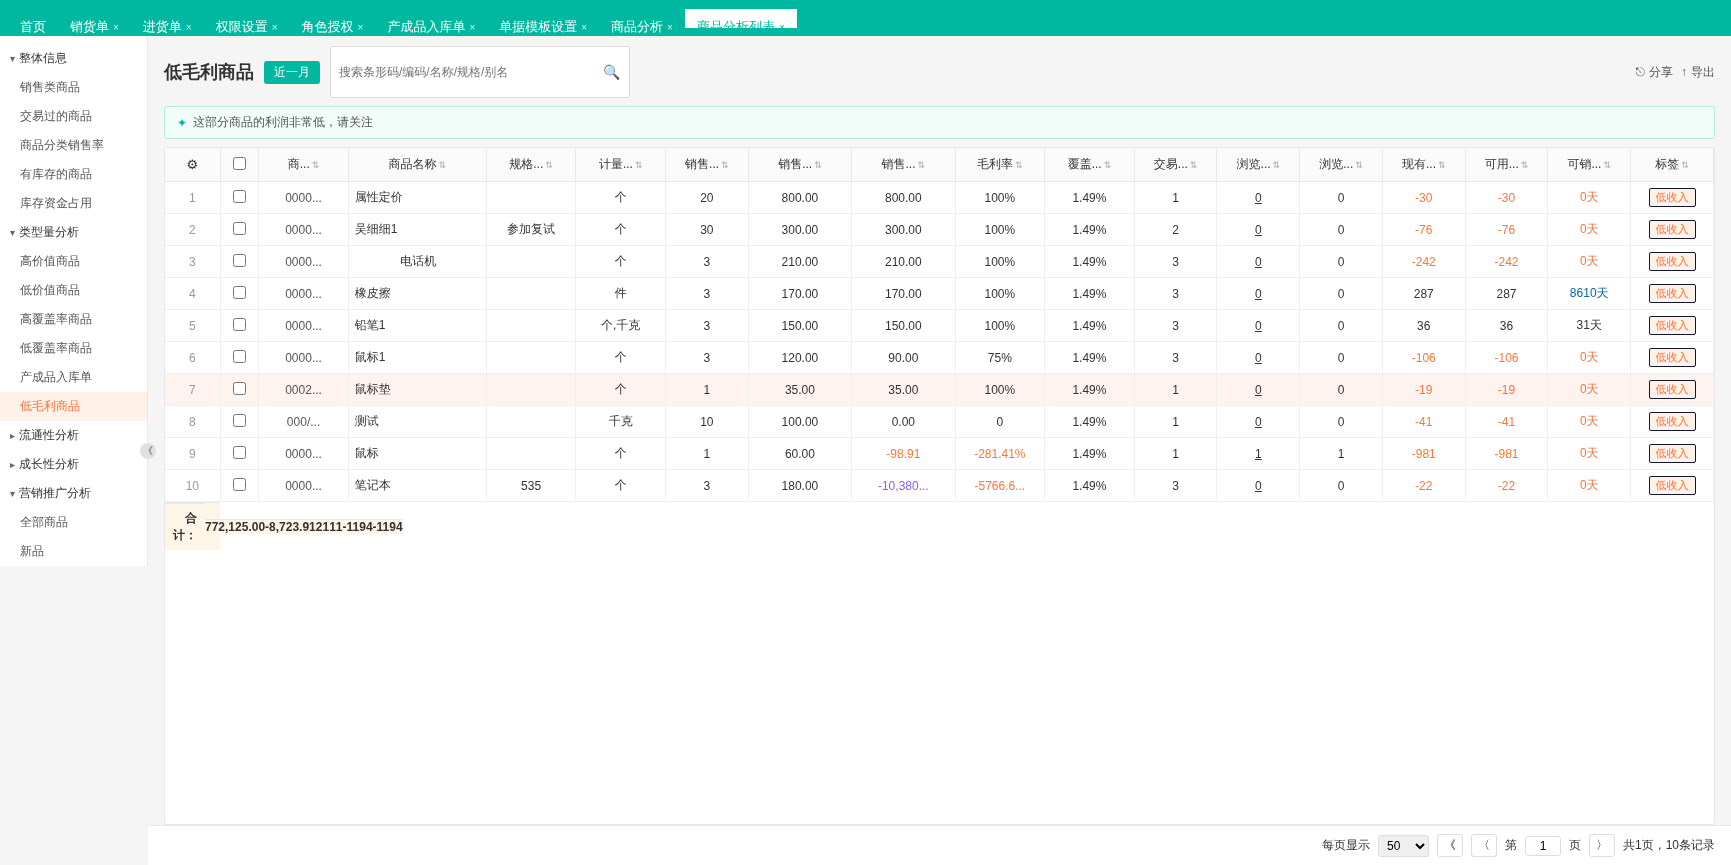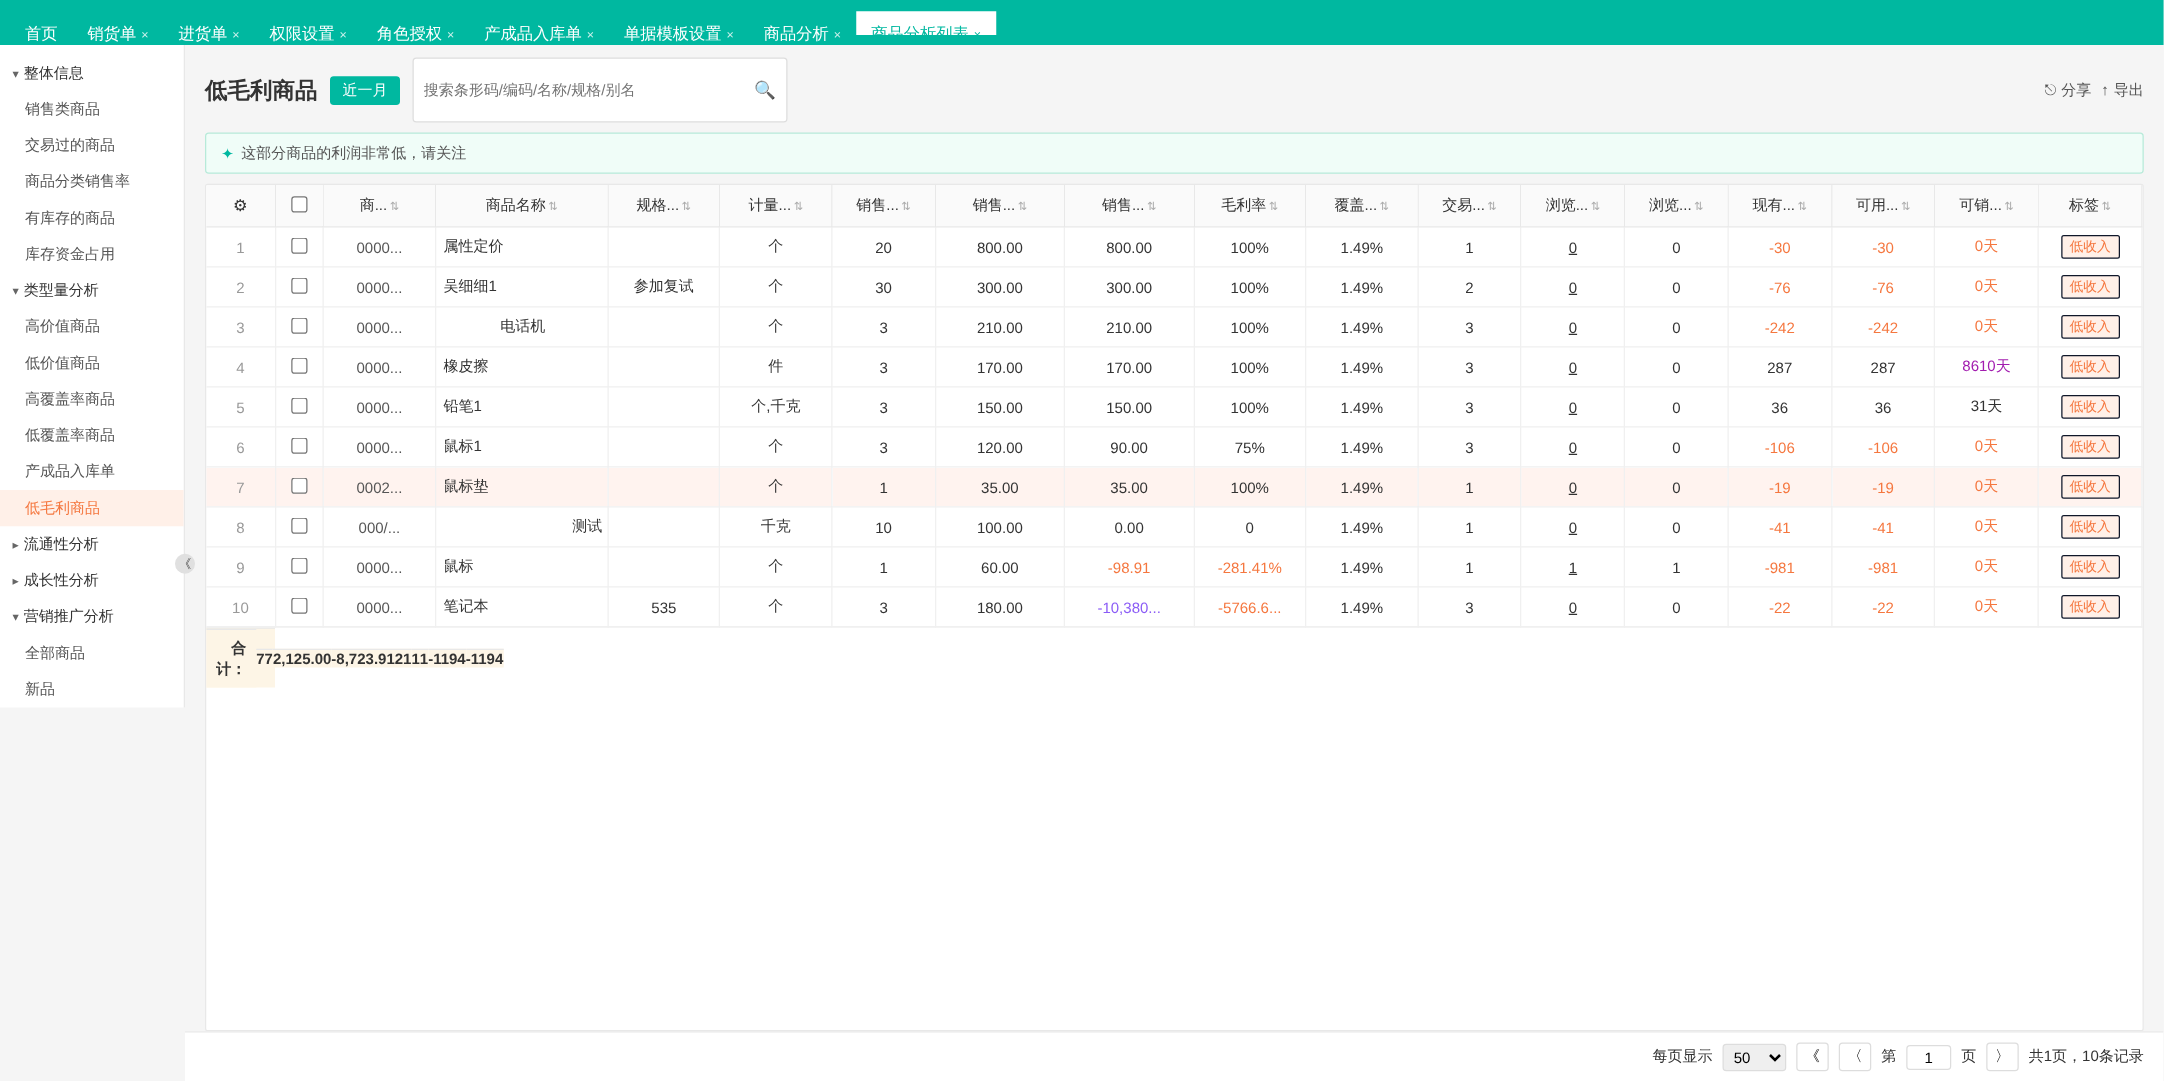--- a/index.html
+++ b/index.html
@@ -551,21 +551,21 @@
       <td>3</td>
       <td>170.00</td>
       <td style="color:#333">170.00</td>
       <td style="color:#333">100%</td>
       <td>1.49%</td>
       <td>3</td>
       <td style="color:#333; text-decoration:underline; cursor:pointer;">0</td>
       <td>0</td>
       <td style="color:#333">287</td>
       <td style="color:#333">287</td>
-      <td style="color:#a21caf">8610天</td>
+      <td style="color:#0369a1">8610天</td>
       <td><span class="tag-badge tag-low-income">低收入</span></td>
     </tr>
             <tr>
       <td style="color:#999;">5</td>
       <td><input type="checkbox" style=""></td>
       <td style="color:#555;">0000...</td>
       <td style="text-align:left; padding-left:6px;">铅笔1</td>
       <td></td>
       <td>个,千克</td>
       <td>3</td>
@@ -618,21 +618,21 @@
       <td>0</td>
       <td style="color:#f5773f">-19</td>
       <td style="color:#f5773f">-19</td>
       <td style="color:#f5773f">0天</td>
       <td><span class="tag-badge tag-low-income">低收入</span></td>
     </tr>
             <tr>
       <td style="color:#999;">8</td>
       <td><input type="checkbox" style=""></td>
       <td style="color:#555;">000/...</td>
-      <td style="text-align:right; padding-left:6px;">测试</td>
+      <td style="text-align:left; padding-left:6px;">测试</td>
       <td></td>
       <td>千克</td>
       <td>10</td>
       <td>100.00</td>
       <td style="color:#333">0.00</td>
       <td style="color:#333">0</td>
       <td>1.49%</td>
       <td>1</td>
       <td style="color:#333; text-decoration:underline; cursor:pointer;">0</td>
       <td>0</td>

